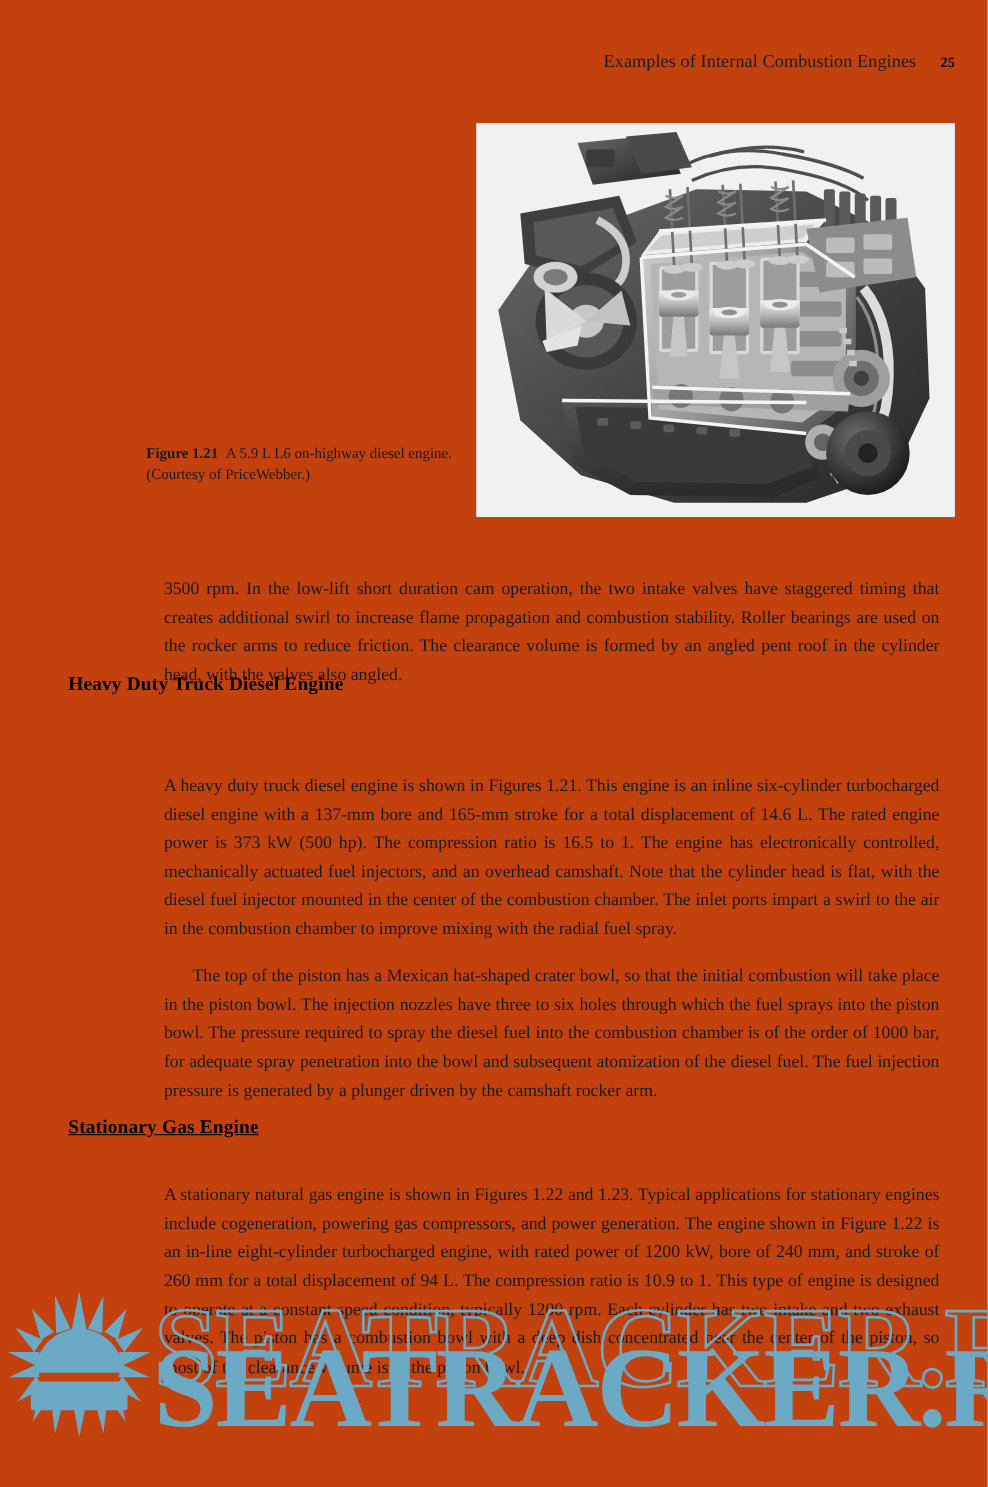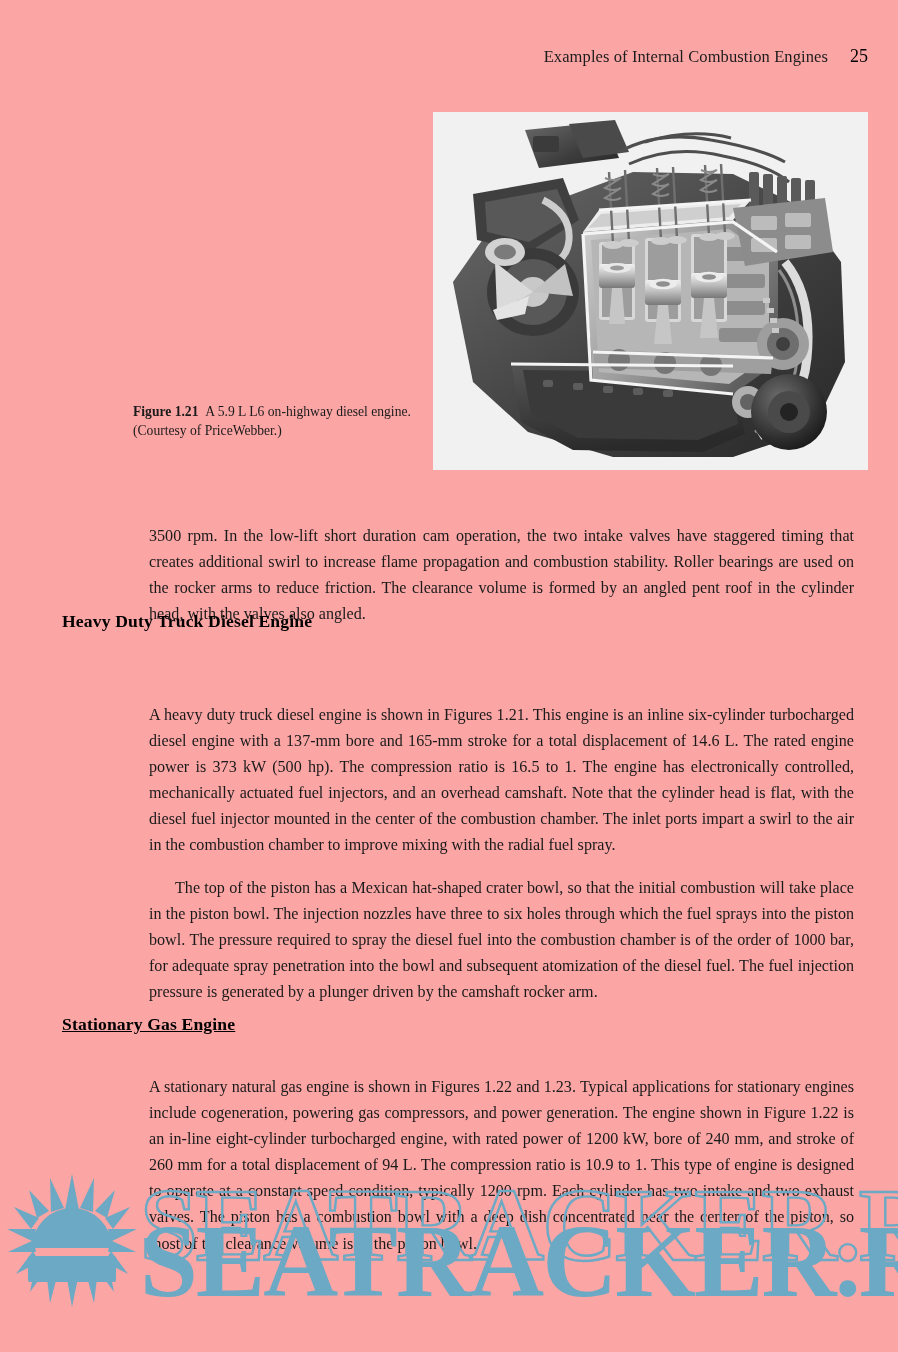--- a/index.html
+++ b/index.html
@@ -8,42 +8,42 @@
     background: #ffffff;
   }
   body {
     font-family: "Liberation Serif", "DejaVu Serif", serif;
     color: #1a1a1a;
   }
   #page {
     position: relative;
     width: 898px;
     height: 1352px;
-    background: #fca5a5;
+    background: #c2410c;
     overflow: hidden;
   }
 
   
   #running-head {
     position: absolute;
     top: 46px;
     right: 30px;
     display: flex;
     align-items: baseline;
     gap: 22px;
     white-space: nowrap;
   }
   #running-head .rh-title {
     font-size: 16.5px;
     letter-spacing: 0.1px;
     color: #1c1c1c;
   }
   #running-head .rh-page {
-    font-size: 18px;
-    font-weight: normal;
+    font-size: 13px;
+    font-weight: bold;
     color: #000;
   }
 
   
   #figure-block {
     position: absolute;
     left: 433px;
     top: 112px;
     width: 435px;
     height: 358px;

